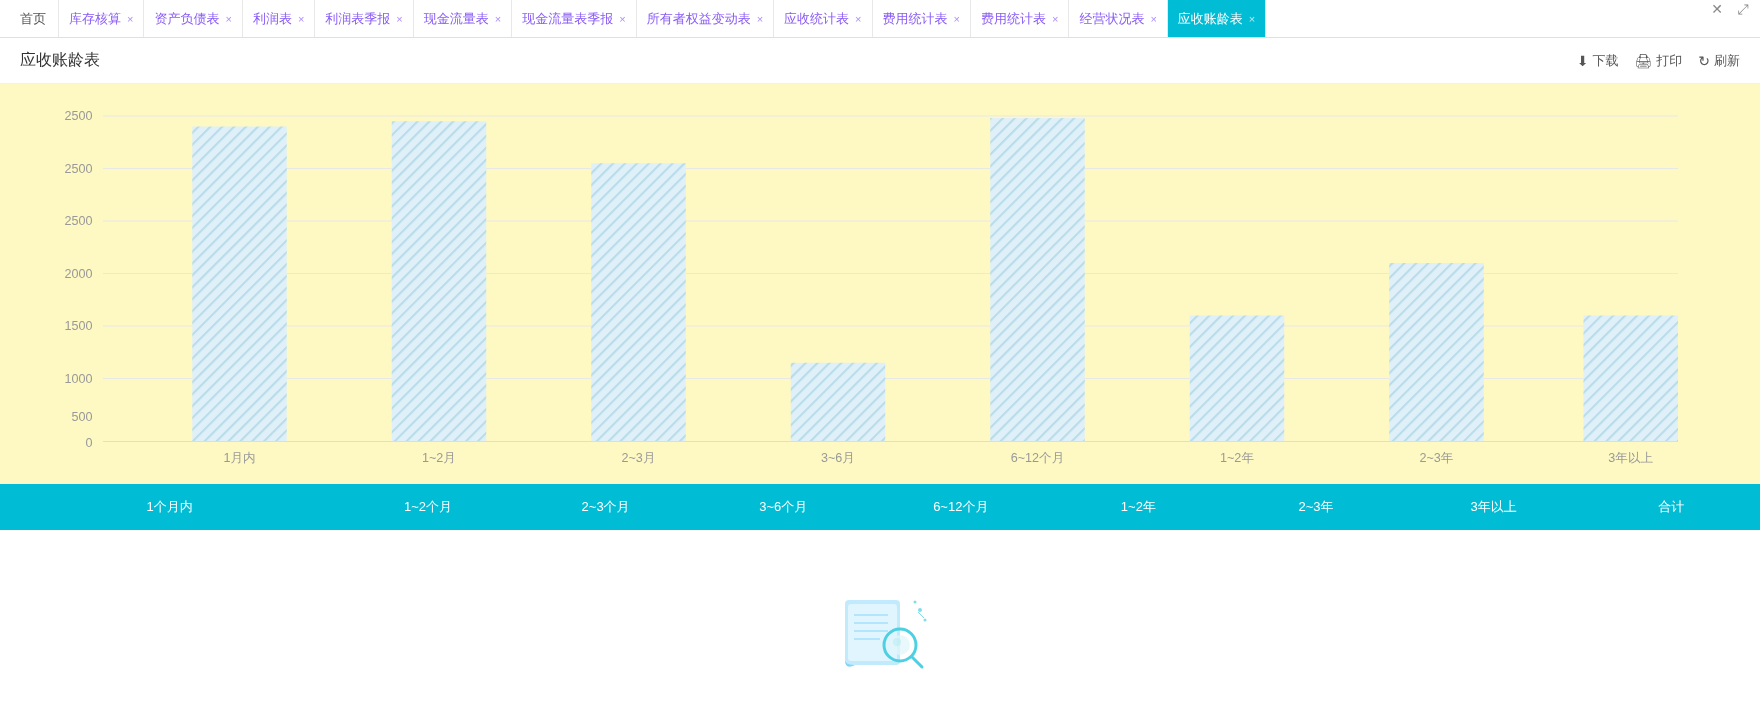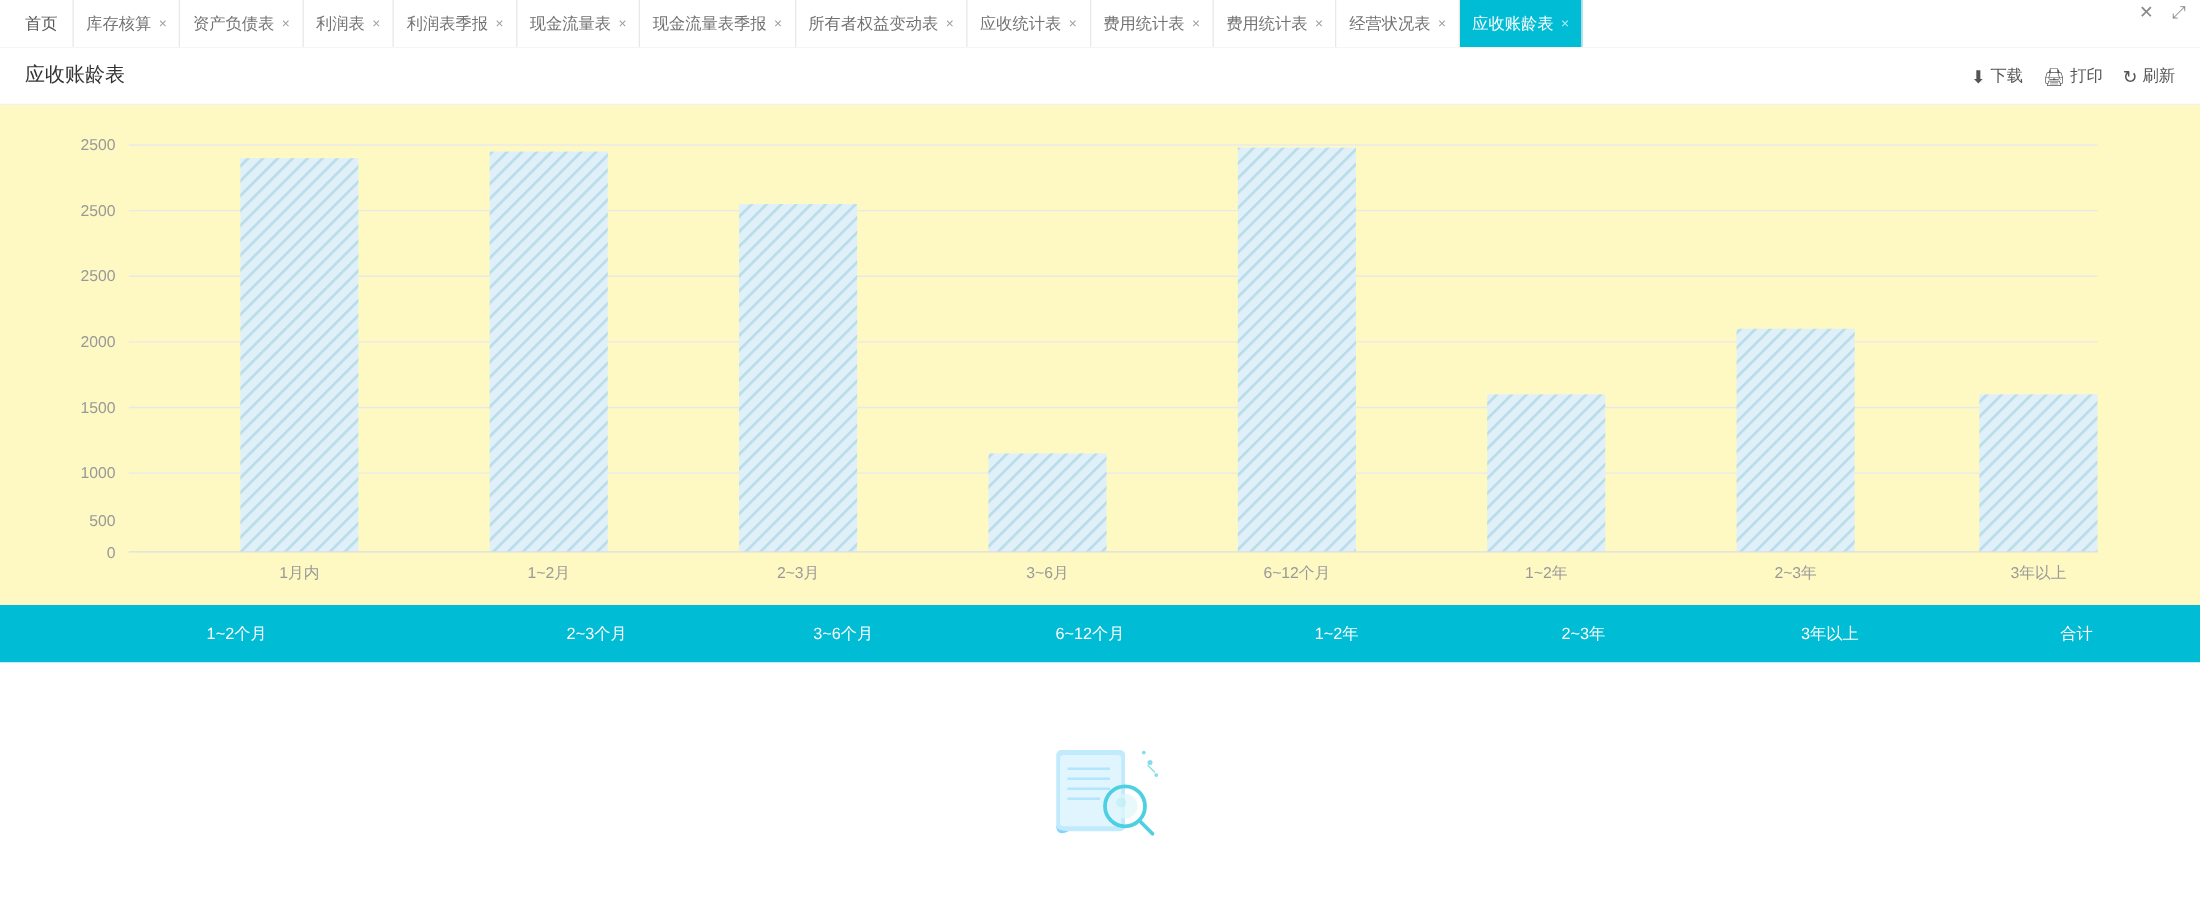--- a/index.html
+++ b/index.html
@@ -16,21 +16,21 @@
       overflow-x: auto;
       white-space: nowrap;
     }
     .tab-bar::-webkit-scrollbar { height: 3px; }
     .tab-item {
       display: inline-flex;
       align-items: center;
       padding: 0 10px;
       height: 38px;
       font-size: 13px;
-      color: #737373;
+      color: #8b5cf6;
       cursor: pointer;
       border-right: 1px solid #e8e8e8;
       flex-shrink: 0;
     }
     .tab-item.active {
       background: #00bcd4;
       color: #fff;
     }
     .tab-item .close-btn {
       margin-left: 6px;
@@ -280,20 +280,21 @@
       <defs>
         <pattern id="hatch1" patternUnits="userSpaceOnUse" width="8" height="8" patternTransform="rotate(45)">
           <rect width="8" height="8" fill="#e0f0f8"></rect>
           <line x1="0" y1="0" x2="0" y2="8" stroke="#b8dcea" stroke-width="4"></line>
         </pattern>
       </defs>
     </svg>
   </div>
 
   <div class="table-header">
+    <div class="th-cell">1个月内</div>
     <div class="th-cell">1~2个月</div>
     <div class="th-cell">2~3个月</div>
     <div class="th-cell">3~6个月</div>
     <div class="th-cell">6~12个月</div>
     <div class="th-cell">1~2年</div>
     <div class="th-cell">2~3年</div>
     <div class="th-cell">3年以上</div>
     <div class="th-cell">合计</div>
   </div>
 

